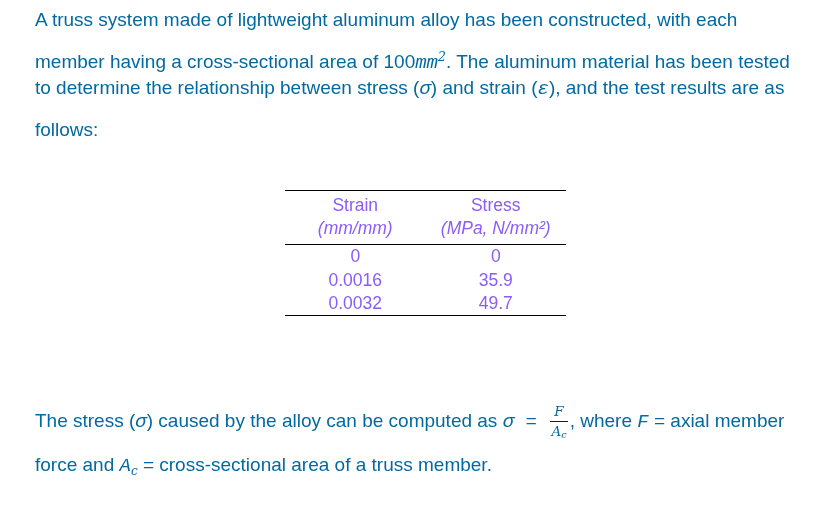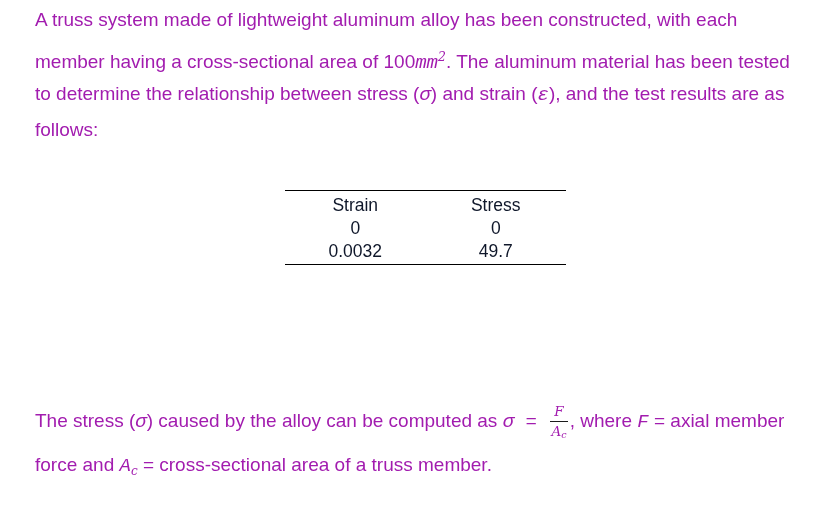--- a/index.html
+++ b/index.html
@@ -4,36 +4,36 @@
 <style>
   * { margin:0; padding:0; box-sizing:border-box; }
   html,body { background:#ffffff; }
   body {
     width:823px; height:509px; position:relative; overflow:hidden;
     font-family:"Liberation Sans", sans-serif;
     color:#1b1b1b;
   }
   .line {
     position:absolute; left:35px; white-space:nowrap;
-    font-size:19px; line-height:24px; color:#a21caf;
+    font-size:19px; line-height:24px; color:#0369a1;
   }
   .math {
     font-family:Liberation Mono, monospace;
     font-style:italic;
   }
   .math-sup { font-size:12.5px; vertical-align:7px; font-family:"DejaVu Serif", serif; font-style:italic; }
   .math-sub { font-size:12px; vertical-align:-4px; font-family:"DejaVu Serif", serif; font-style:italic; }
 
   
   table.data-table {
     position:absolute; left:285px; top:190px; width:281px;
     border-collapse:collapse;
     border-top:1.5px solid #000;
     border-bottom:1.5px solid #000;
-    font-size:17.5px; color:#0f172a;
+    font-size:17.5px; color:#8b5cf6;
   }
   table.data-table th, table.data-table td {
     font-weight:normal; text-align:center; vertical-align:middle; padding:0;
     width:50%;
   }
   tr.name-row th { height:26px; padding-top:4px; }
   tr.unit-row th { height:28px; font-style:italic; border-bottom:1.5px solid #000; padding-bottom:3px; }
   tr.data-row td { height:23.8px; }
 
   
@@ -52,38 +52,46 @@
 </head>
 <body>
 
 <div>
   <div class="line" style="top:8px">A truss system made of lightweight aluminum alloy has been constructed, with each</div>
 
   <div class="line" style="top:45px">
     <span>member having a cross-sectional area of 100</span><span class="math">mm</span><span class="math-sup">2</span><span>. The aluminum material has been tested</span>
   </div>
 
-  <div class="line" style="top:82px">
+  <div class="line" style="top:76px">
     <span>to determine the relationship between stress (</span><span class="math">σ</span><span>) and strain (</span><span class="math">ε</span><span>), and the test results are as</span>
   </div>
 
   <div class="line" style="top:118px">follows:</div>
 </div>
 
 <table class="data-table">
   <thead>
     <tr class="name-row">
       <th>Strain</th>
       <th>Stress</th>
     </tr>
+    <tr class="unit-row">
+      <th>(mm/mm)</th>
+      <th>(MPa, N/mm²)</th>
+    </tr>
   </thead>
   <tbody>
     <tr class="data-row">
       <td>0</td>
       <td>0</td>
+    </tr>
+    <tr class="data-row">
+      <td>0.0016</td>
+      <td>35.9</td>
     </tr>
     <tr class="data-row">
       <td>0.0032</td>
       <td>49.7</td>
     </tr>
   </tbody>
 </table>
 
 <div>
   <div class="line outro-line1">

